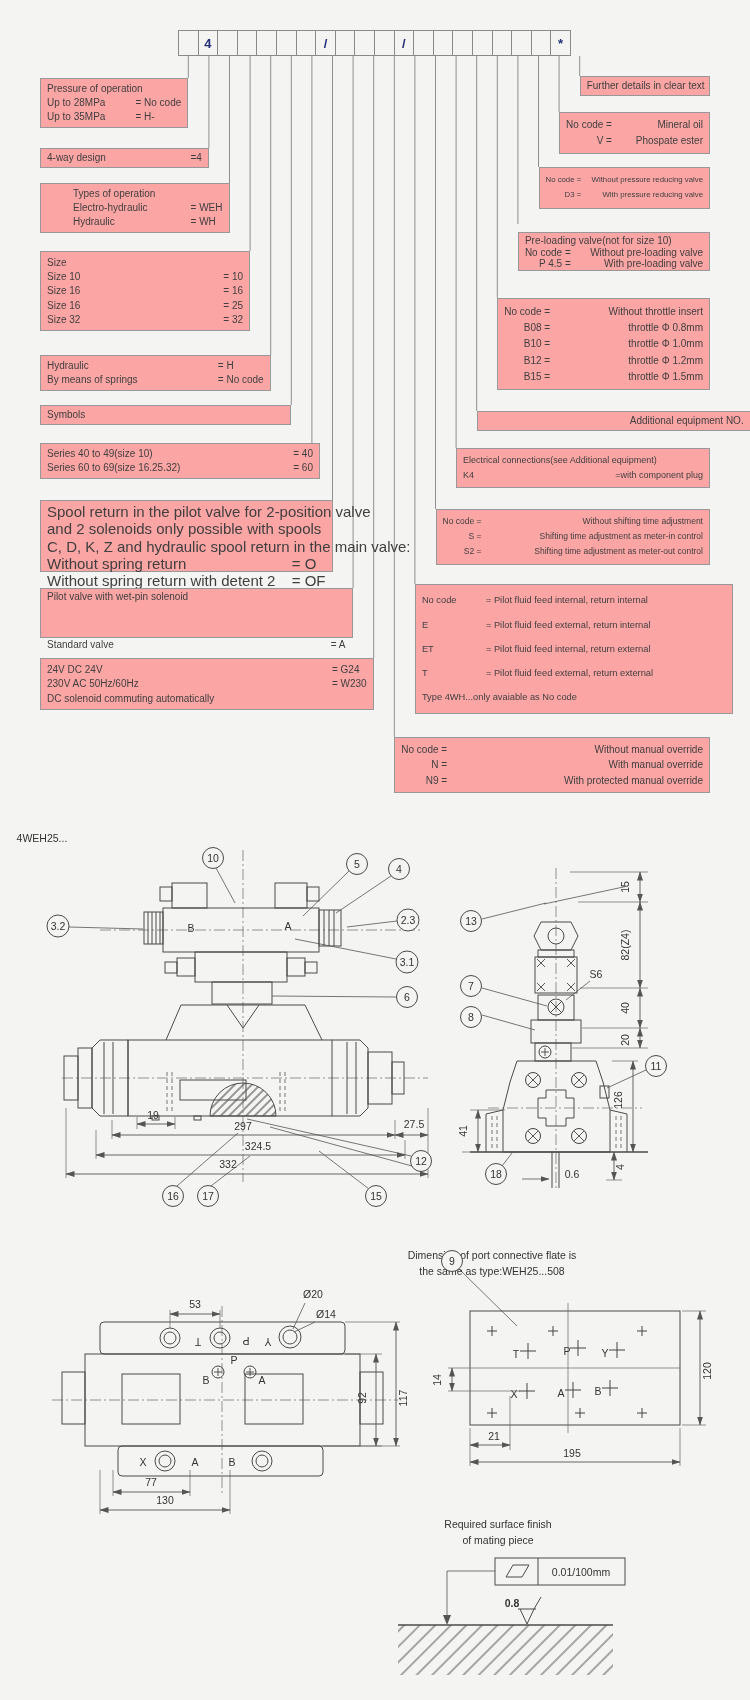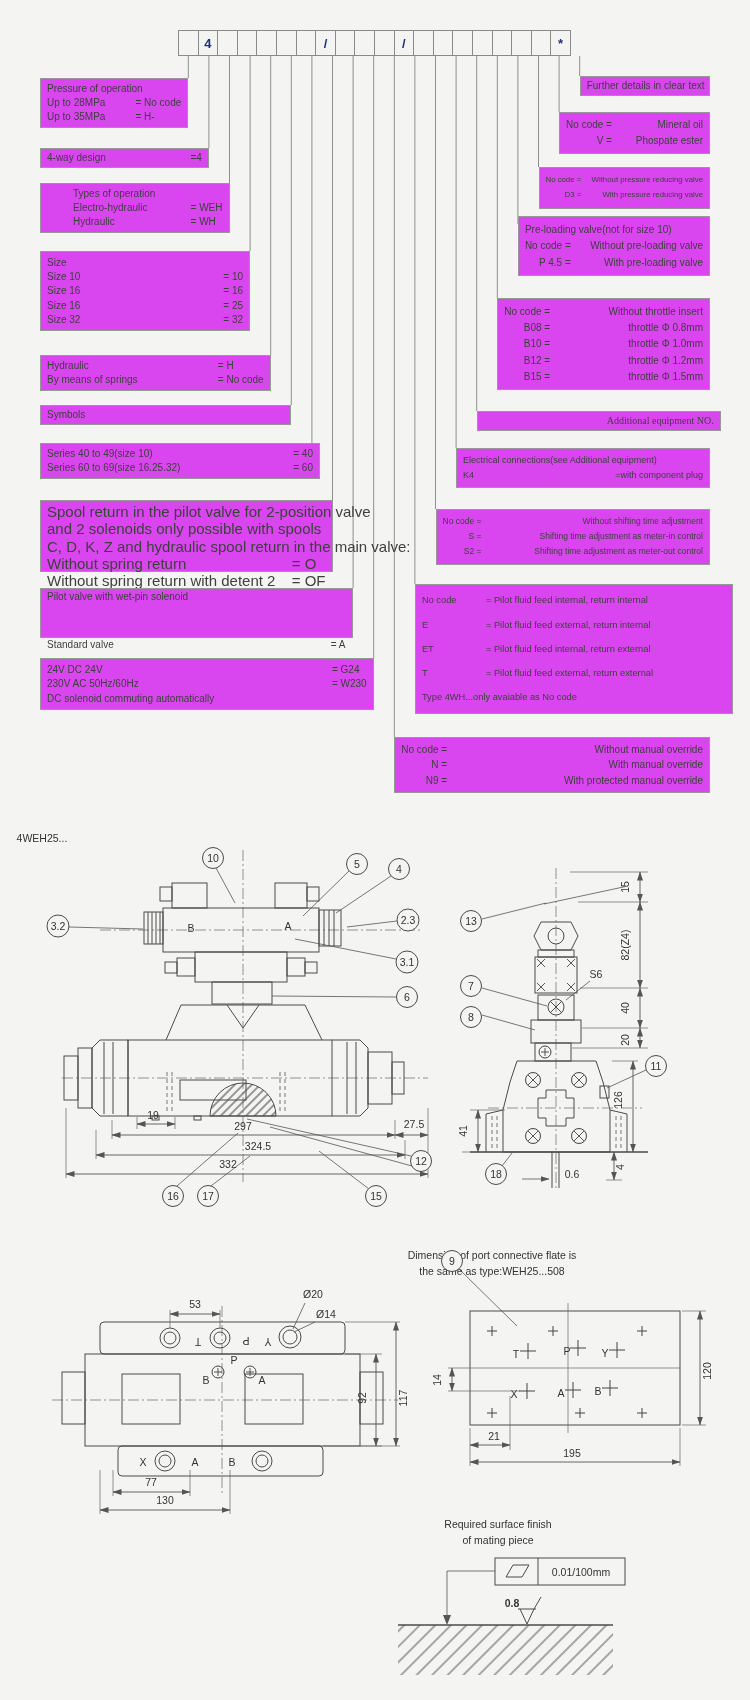--- a/index.html
+++ b/index.html
@@ -8,21 +8,21 @@
   
   #code-lines{position:absolute;left:0;top:0;width:750px;height:840px;}
   #code-lines line{stroke:#8f8f8f;stroke-width:1;}
   #code-row{position:absolute;left:178px;top:30px;display:flex;}
   .cell{width:20.6px;height:26px;box-sizing:border-box;border:1px solid #8a8a8a;margin-left:-1px;
         display:flex;align-items:center;justify-content:center;
         font-size:13px;font-weight:bold;color:#223077;background:#f4f4f2;}
   .cell:first-child{margin-left:0;}
   #code-labels .lbl{position:absolute;box-sizing:border-box;border:1px solid #989898;
         display:grid;align-content:space-evenly;column-gap:4px;padding:2px 6px;
-        font-size:10px;color:#3f3f3f;line-height:1.15;white-space:nowrap;background:#d946ef;}
+        font-size:10px;color:#3f3f3f;line-height:1.15;white-space:nowrap;background:#fca5a5;}
   .lv{grid-template-columns:1fr max-content;}
   .lv .v{text-align:left;}
   .rv{grid-template-columns:max-content 1fr;}
   .rv .k{text-align:right;}
   .rv .v{text-align:right;}
   .ll{grid-template-columns:60px 1fr;}
   .ll .v{text-align:left;}
   .lr{grid-template-columns:1fr max-content;}
   .lr .v{text-align:right;}
   .full{grid-column:1/-1;text-align:left;}
@@ -485,40 +485,40 @@
         <span class="v">Mineral oil</span>
         <span class="k">V =</span>
         <span class="v">Phospate ester</span>
       </div>
       <div class="lbl rv" style="left: 538.5px; top: 167px; width: 171.5px; height: 42px; font-size: 7.8px;">
         <span class="k">No code =</span>
         <span class="v">Without pressure reducing valve</span>
         <span class="k">D3 =</span>
         <span class="v">With pressure reducing valve</span>
       </div>
-      <div class="lbl rv" style="left: 517.9px; top: 216px; width: 192.1px; height: 60px;">
+      <div class="lbl rv" style="left: 517.9px; top: 232px; width: 192.1px; height: 39px;">
         <span class="full">Pre-loading valve(not for size 10)</span>
         <span class="k">No code =</span>
         <span class="v">Without pre-loading valve</span>
         <span class="k">P 4.5 =</span>
         <span class="v">With pre-loading valve</span>
       </div>
       <div class="lbl rv" style="left: 497.3px; top: 298px; width: 212.7px; height: 92px;">
         <span class="k">No code =</span>
         <span class="v">Without throttle insert</span>
         <span class="k">B08 =</span>
         <span class="v">throttle Φ 0.8mm</span>
         <span class="k">B10 =</span>
         <span class="v">throttle Φ 1.0mm</span>
         <span class="k">B12 =</span>
         <span class="v">throttle Φ 1.2mm</span>
         <span class="k">B15 =</span>
         <span class="v">throttle Φ 1.5mm</span>
       </div>
-      <div class="lbl rv" style="left: 476.7px; top: 411px; width: 244px; height: 20px; font-family: Liberation Serif, serif;">
+      <div class="lbl rv" style="left: 476.7px; top: 411px; width: 274px; height: 20px;">
         <span class="full" style="text-align: right;">Additional equipment NO.</span>
       </div>
       <div class="lbl lr" style="left: 456.1px; top: 448px; width: 253.9px; height: 40px; font-size: 9px;">
         <span class="full">Electrical connections(see Additional equipment)</span>
         <span class="k">K4</span>
         <span class="v">=with component plug</span>
       </div>
       <div class="lbl rv" style="left: 435.5px; top: 509px; width: 274.5px; height: 56px; font-size: 8.5px;">
         <span class="k">No code =</span>
         <span class="v">Without shifting time adjustment</span>

